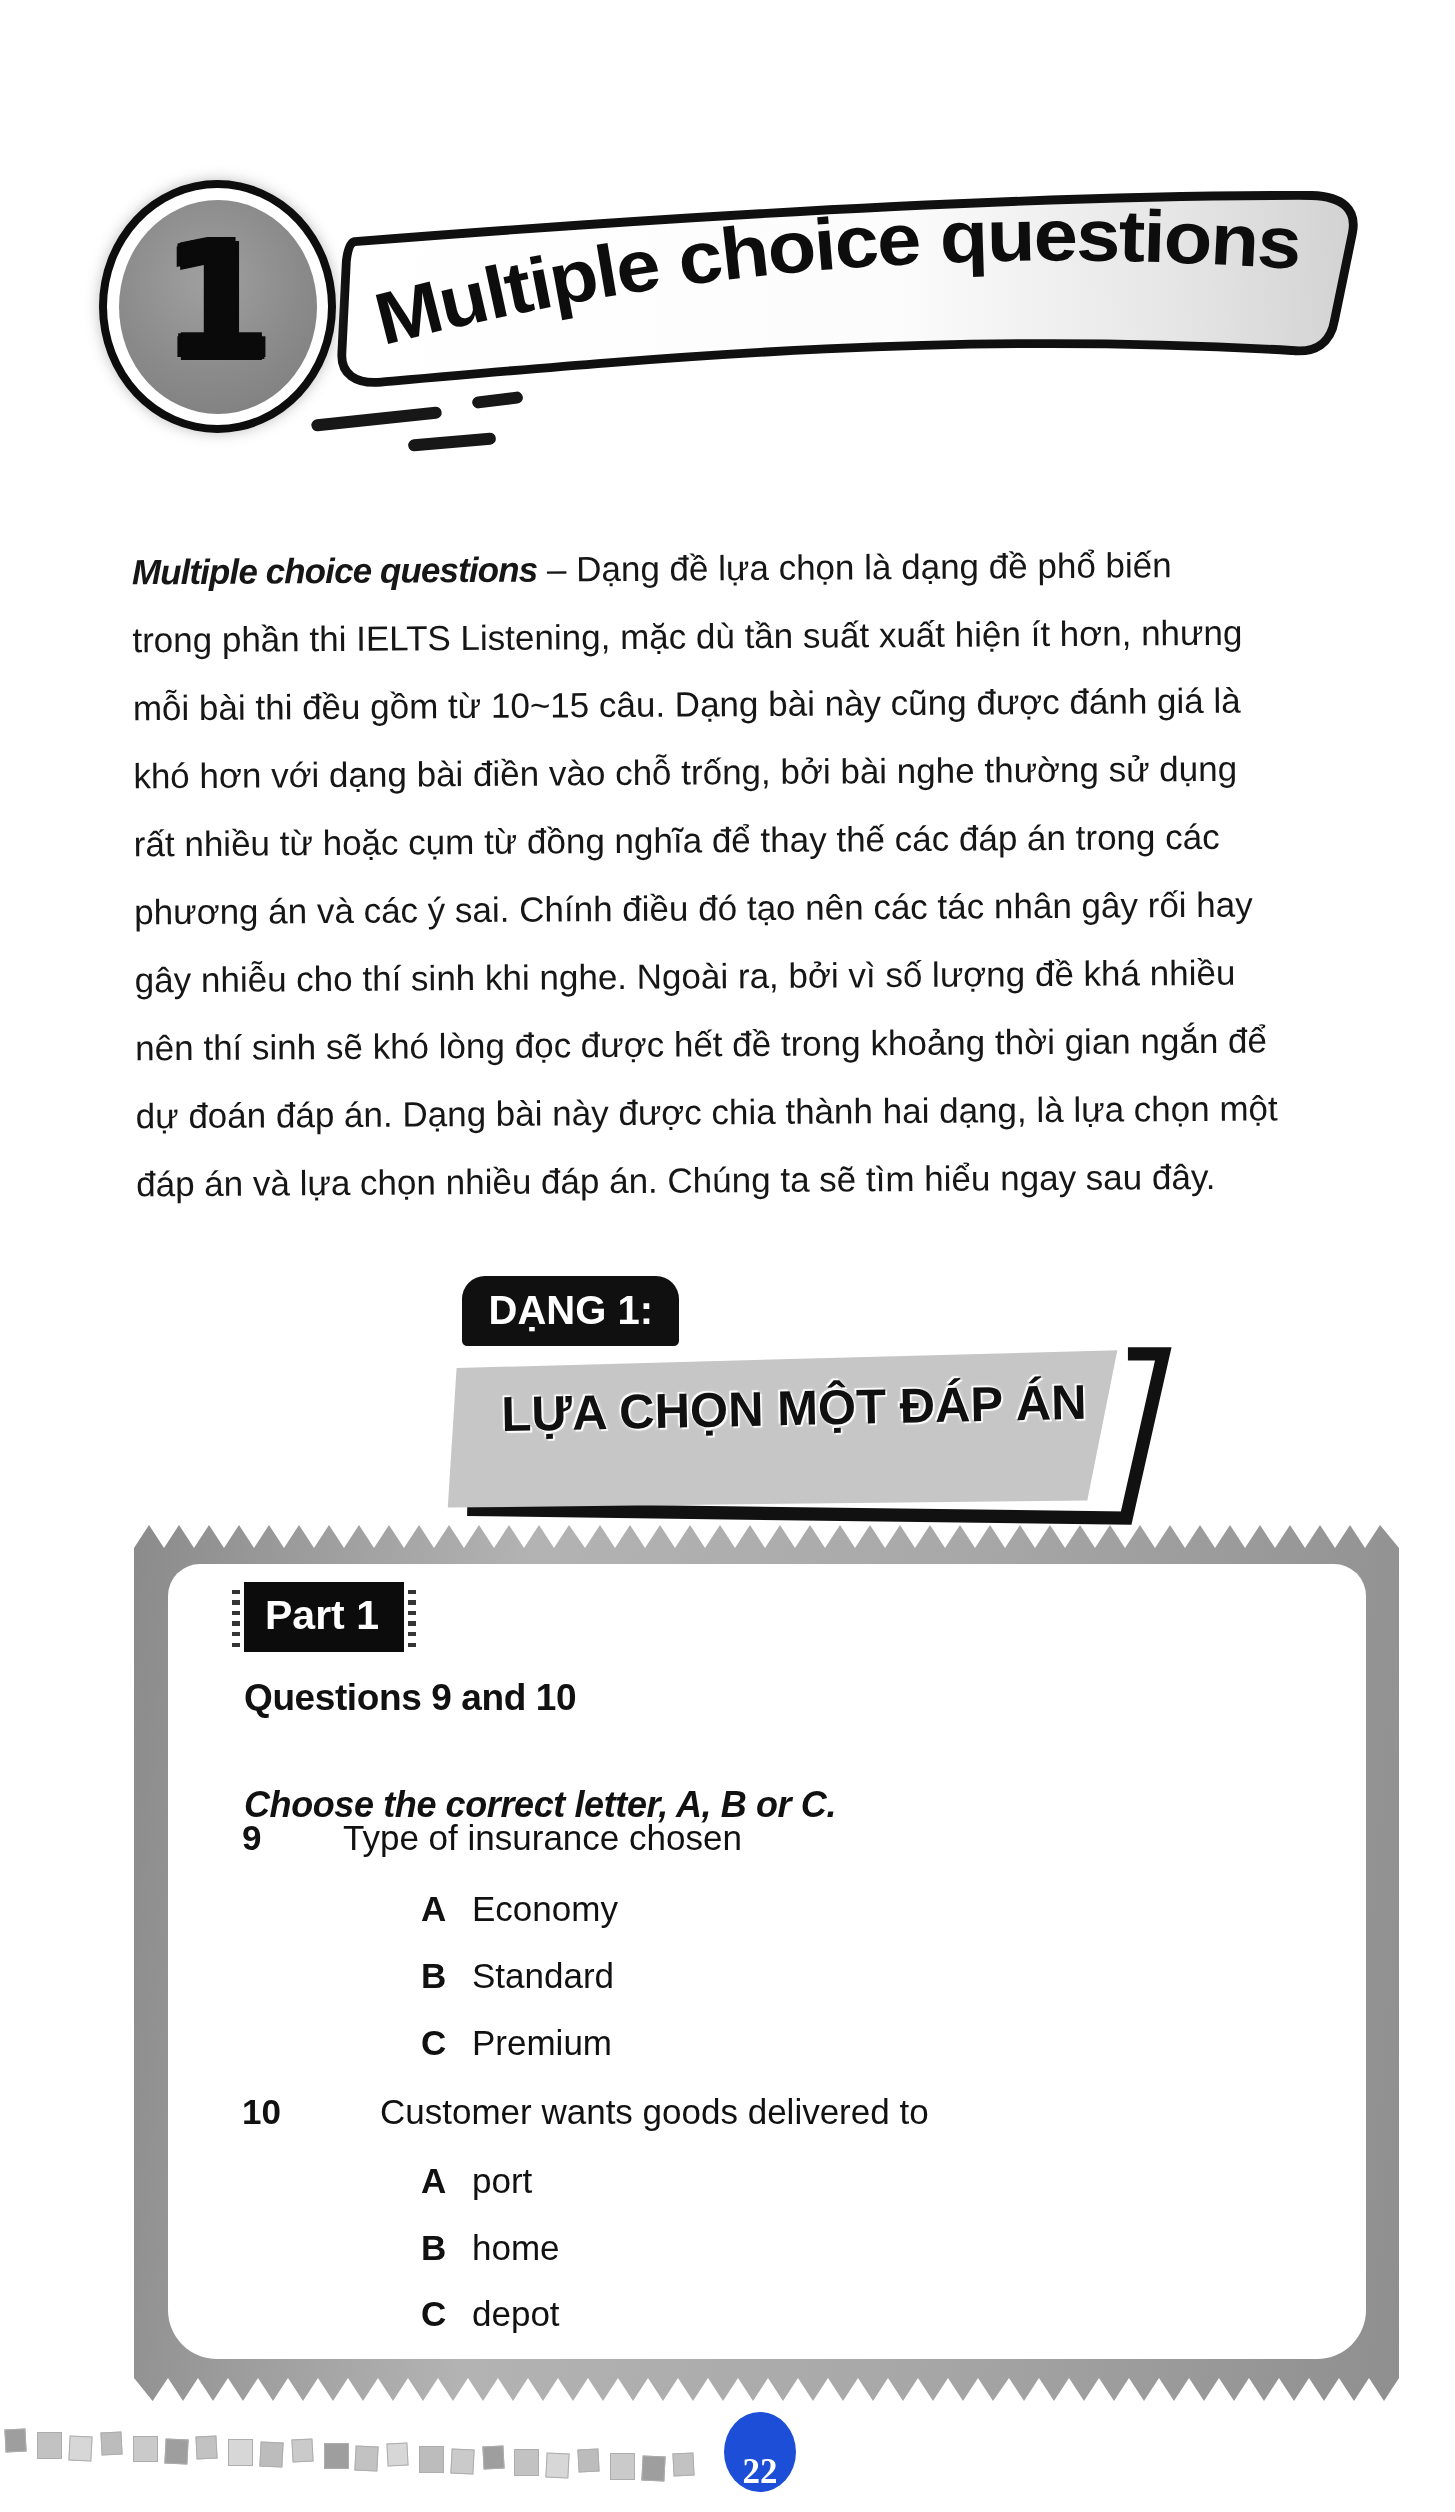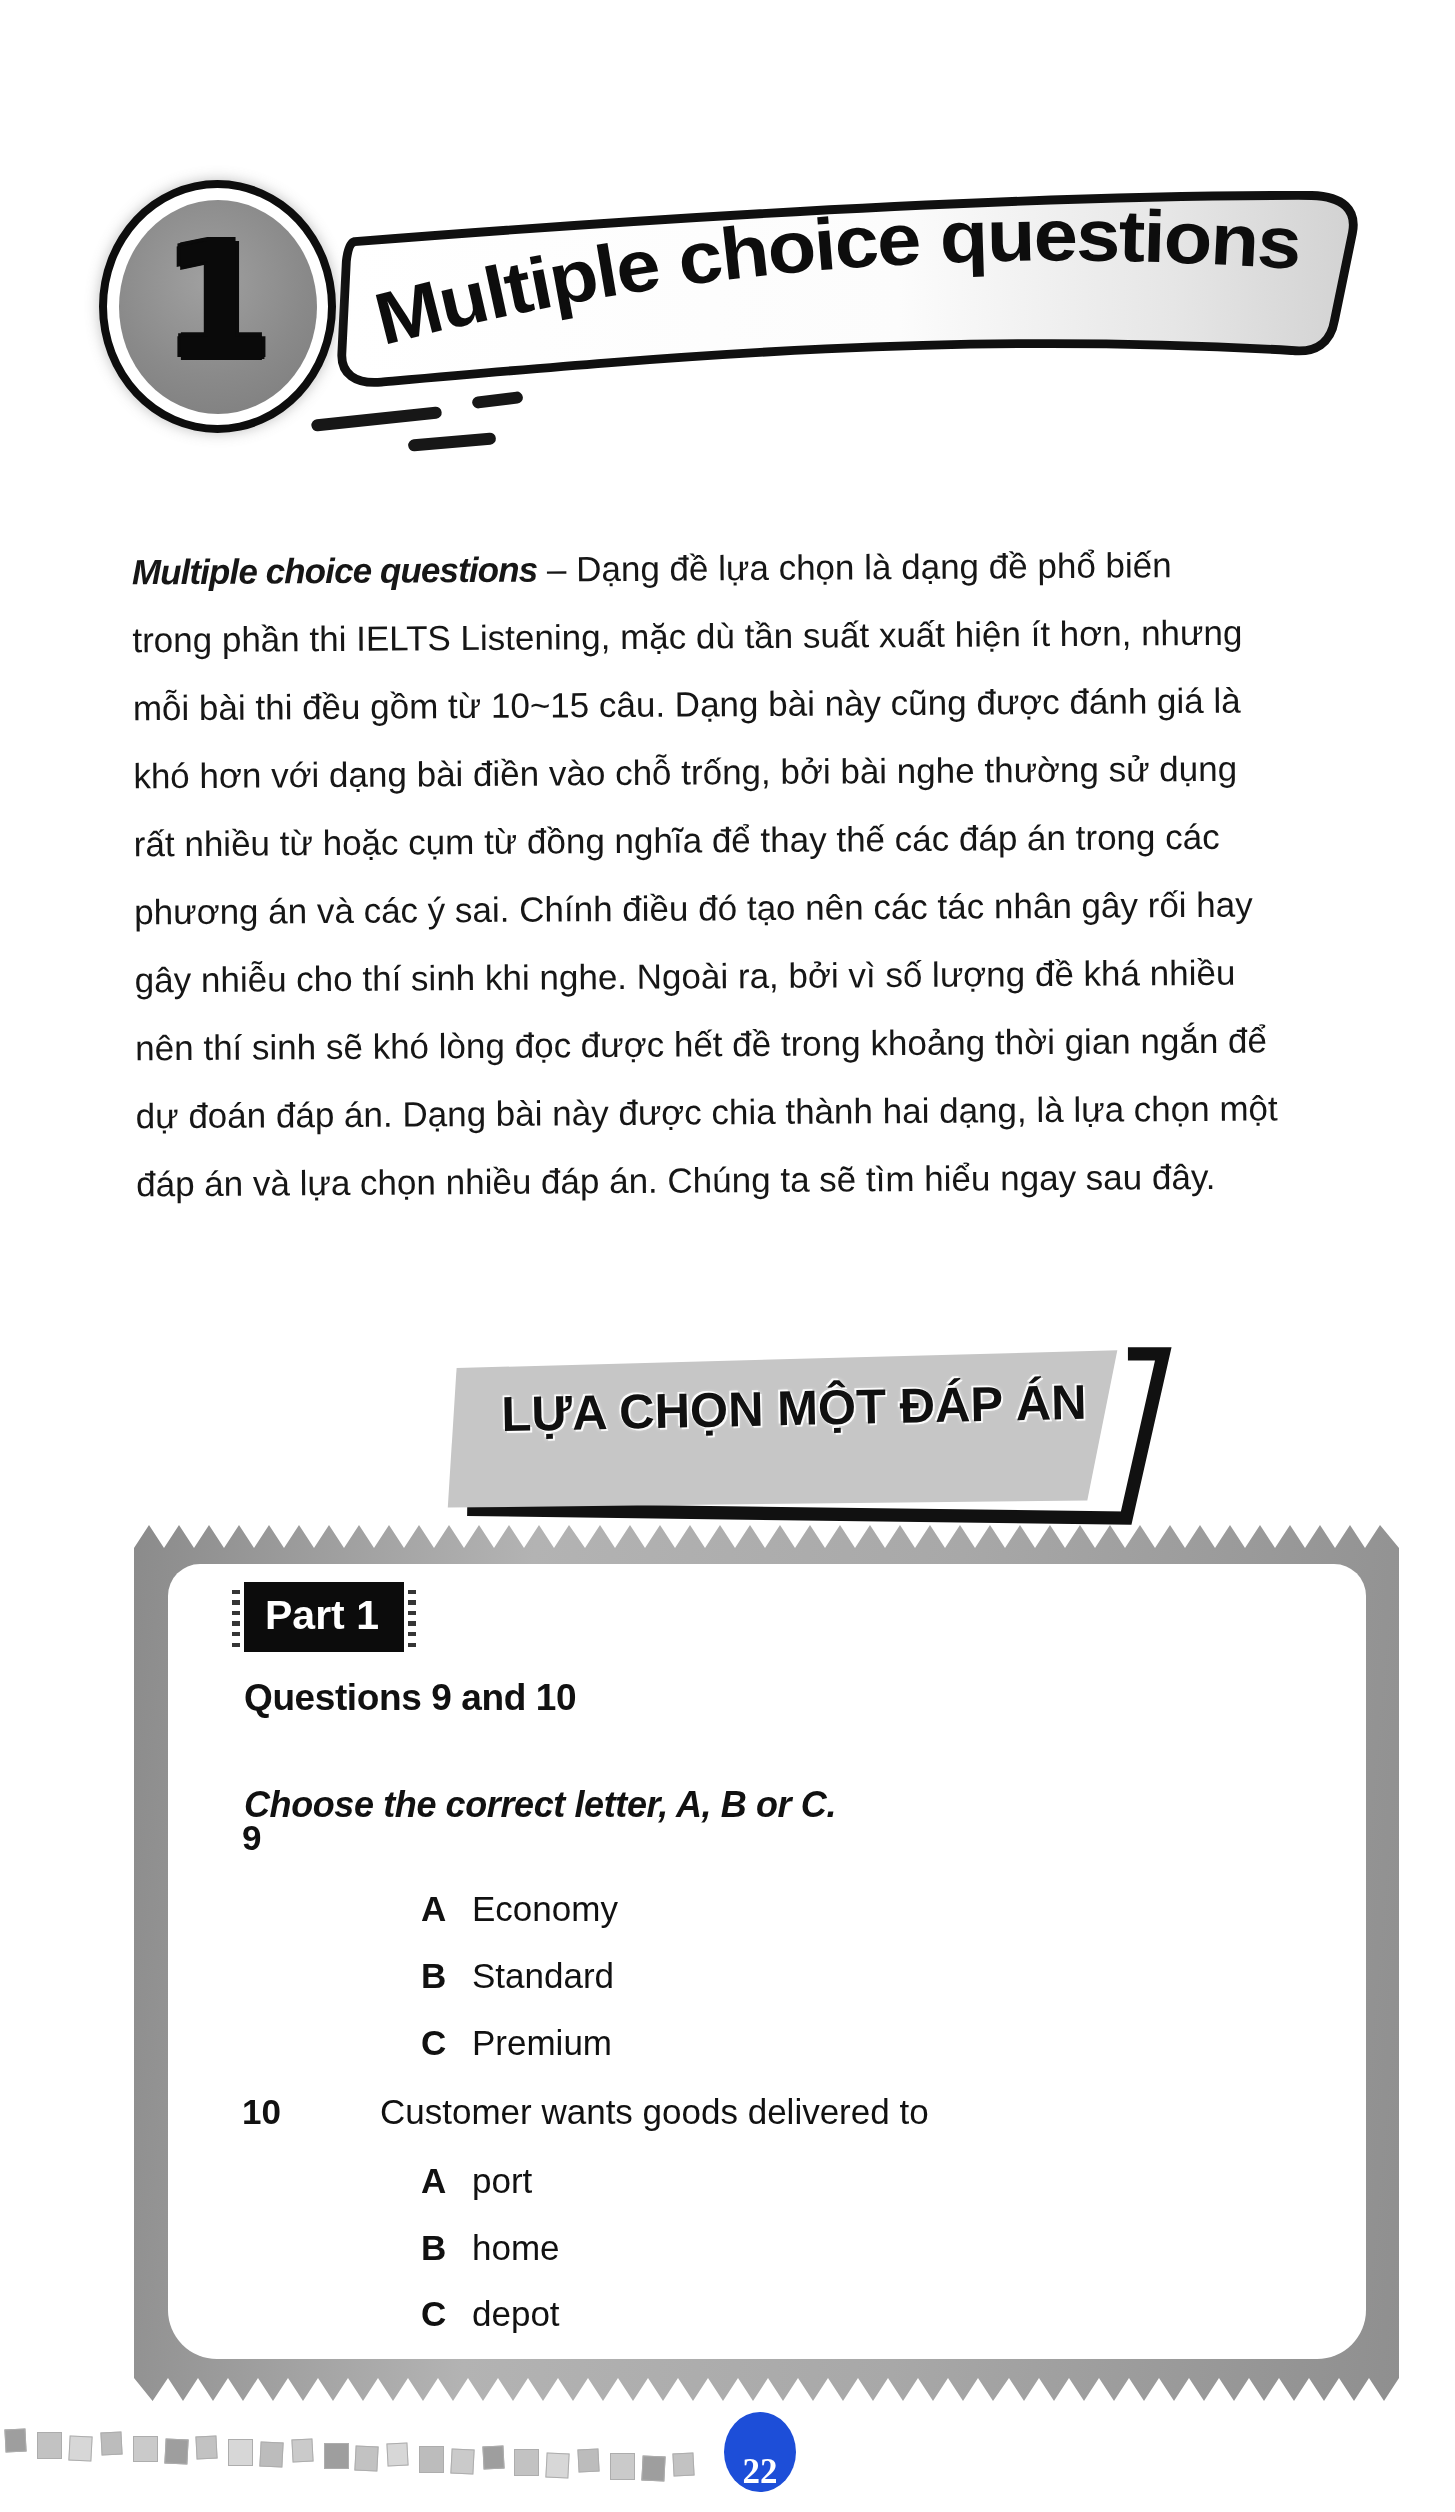--- a/index.html
+++ b/index.html
@@ -123,36 +123,40 @@
     <p class="line">nên thí sinh sẽ khó lòng đọc được hết đề trong khoảng thời gian ngắn để</p>
     <p class="line">dự đoán đáp án. Dạng bài này được chia thành hai dạng, là lựa chọn một</p>
     <p class="line">đáp án và lựa chọn nhiều đáp án. Chúng ta sẽ tìm hiểu ngay sau đây.</p>
   </section>
 
   <section class="dang">
     <svg class="dang-shapes" viewBox="0 0 840 215">
       <path d="M 772,10 L 812,10 L 770,196 L 24,186" fill="none" stroke="#111" stroke-width="15" stroke-linejoin="miter"></path>
       <polygon points="12,26 760,6 726,176 2,184" fill="#c6c6c6"></polygon>
     </svg>
+    <div class="dang-label">
+      <span>DẠNG 1:</span>
+    </div>
     <span class="dang-title">LỰA CHỌN MỘT ĐÁP ÁN</span>
   </section>
 
   <section class="qbox">
     <div class="qbox-frame" style="clip-path: polygon(0px 23px, 15px 0px, 30px 23px, 45px 0px, 60px 23px, 75px 0px, 90px 23px, 105px 0px, 120px 23px, 135px 0px, 150px 23px, 165px 0px, 180px 23px, 195px 0px, 210px 23px, 225px 0px, 240px 23px, 255px 0px, 270px 23px, 285px 0px, 300px 23px, 315px 0px, 330px 23px, 345px 0px, 360px 23px, 375px 0px, 390px 23px, 405px 0px, 420px 23px, 435px 0px, 451px 23px, 466px 0px, 481px 23px, 496px 0px, 511px 23px, 526px 0px, 541px 23px, 556px 0px, 571px 23px, 586px 0px, 601px 23px, 616px 0px, 631px 23px, 646px 0px, 661px 23px, 676px 0px, 691px 23px, 706px 0px, 721px 23px, 736px 0px, 751px 23px, 766px 0px, 781px 23px, 796px 0px, 811px 23px, 826px 0px, 841px 23px, 856px 0px, 871px 23px, 886px 0px, 901px 23px, 916px 0px, 931px 23px, 946px 0px, 961px 23px, 976px 0px, 991px 23px, 1006px 0px, 1021px 23px, 1036px 0px, 1051px 23px, 1066px 0px, 1081px 23px, 1096px 0px, 1111px 23px, 1126px 0px, 1141px 23px, 1156px 0px, 1171px 23px, 1186px 0px, 1201px 23px, 1216px 0px, 1231px 23px, 1246px 0px, 1265px 23px, 1265px 853px, 1265px 853px, 1250px 876px, 1235px 853px, 1220px 876px, 1205px 853px, 1190px 876px, 1175px 853px, 1160px 876px, 1145px 853px, 1130px 876px, 1115px 853px, 1100px 876px, 1085px 853px, 1070px 876px, 1055px 853px, 1040px 876px, 1025px 853px, 1010px 876px, 995px 853px, 980px 876px, 965px 853px, 950px 876px, 935px 853px, 920px 876px, 905px 853px, 890px 876px, 875px 853px, 859px 876px, 844px 853px, 829px 876px, 814px 853px, 799px 876px, 784px 853px, 769px 876px, 754px 853px, 739px 876px, 724px 853px, 709px 876px, 694px 853px, 679px 876px, 664px 853px, 649px 876px, 634px 853px, 619px 876px, 604px 853px, 589px 876px, 574px 853px, 559px 876px, 544px 853px, 529px 876px, 514px 853px, 499px 876px, 484px 853px, 469px 876px, 454px 853px, 439px 876px, 424px 853px, 409px 876px, 394px 853px, 379px 876px, 364px 853px, 349px 876px, 334px 853px, 319px 876px, 304px 853px, 289px 876px, 274px 853px, 259px 876px, 244px 853px, 229px 876px, 214px 853px, 199px 876px, 184px 853px, 169px 876px, 154px 853px, 139px 876px, 124px 853px, 109px 876px, 94px 853px, 79px 876px, 64px 853px, 49px 876px, 34px 853px, 18.6px 876px, 0px 853px);"></div>
     <div class="qbox-inner">
 
       <div class="part-label">
         <span>Part 1</span>
       </div>
 
       <h3 class="q-heading">Questions 9 and 10</h3>
       <p class="q-instruction">Choose the correct letter, A, B or C.</p>
 
       <div class="qrow qrow-9">
         <span class="qnum">9</span>
+        <span class="qtext">Type of insurance chosen</span>
       </div>
       <div class="opt opt-9a">
         <span class="optletter">A</span>
         <span class="opttext">Economy</span>
       </div>
       <div class="opt opt-9b">
         <span class="optletter">B</span>
         <span class="opttext">Standard</span>
       </div>
       <div class="opt opt-9c">

